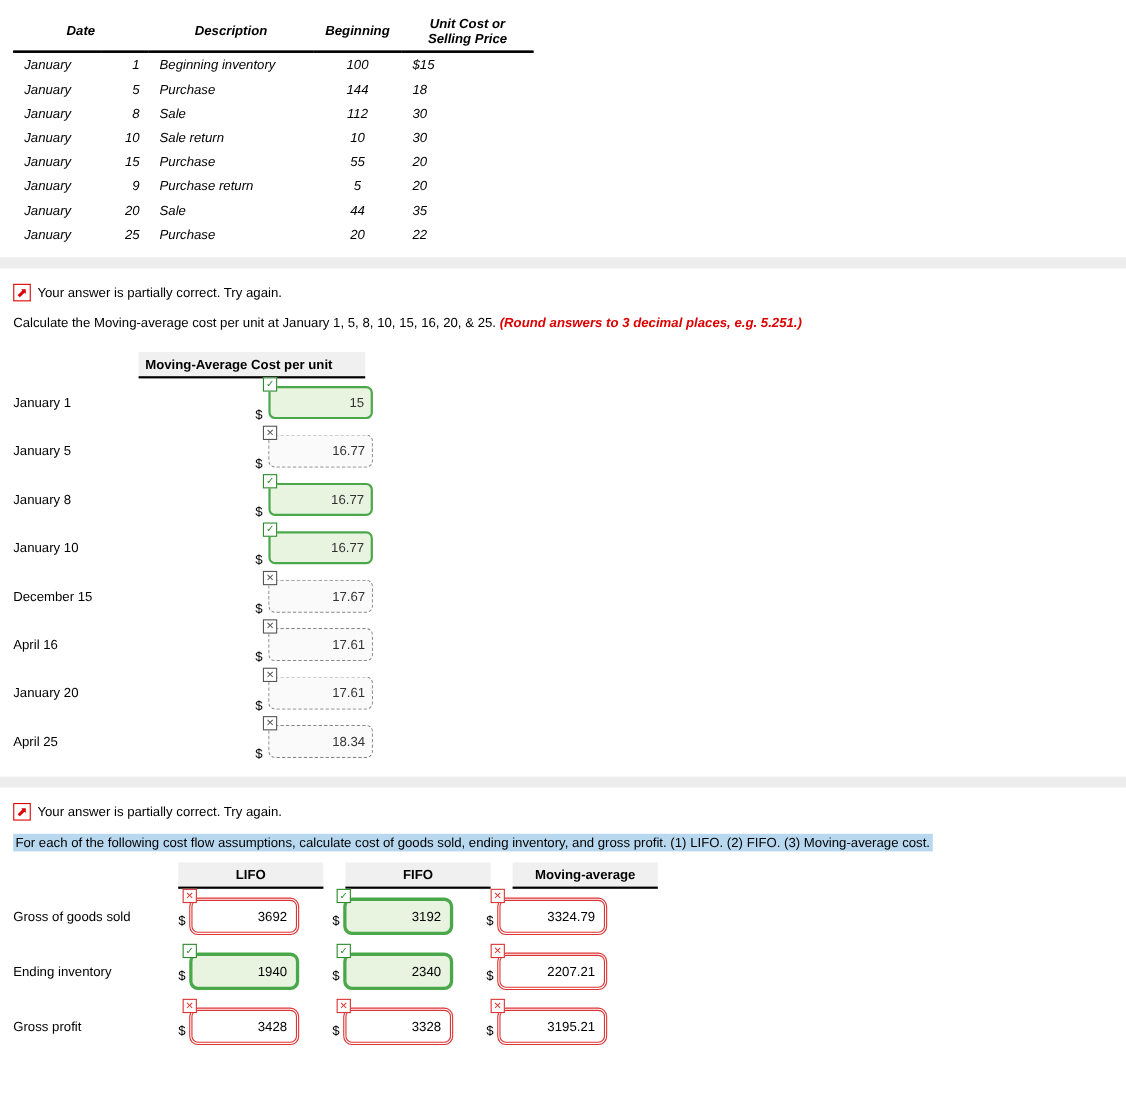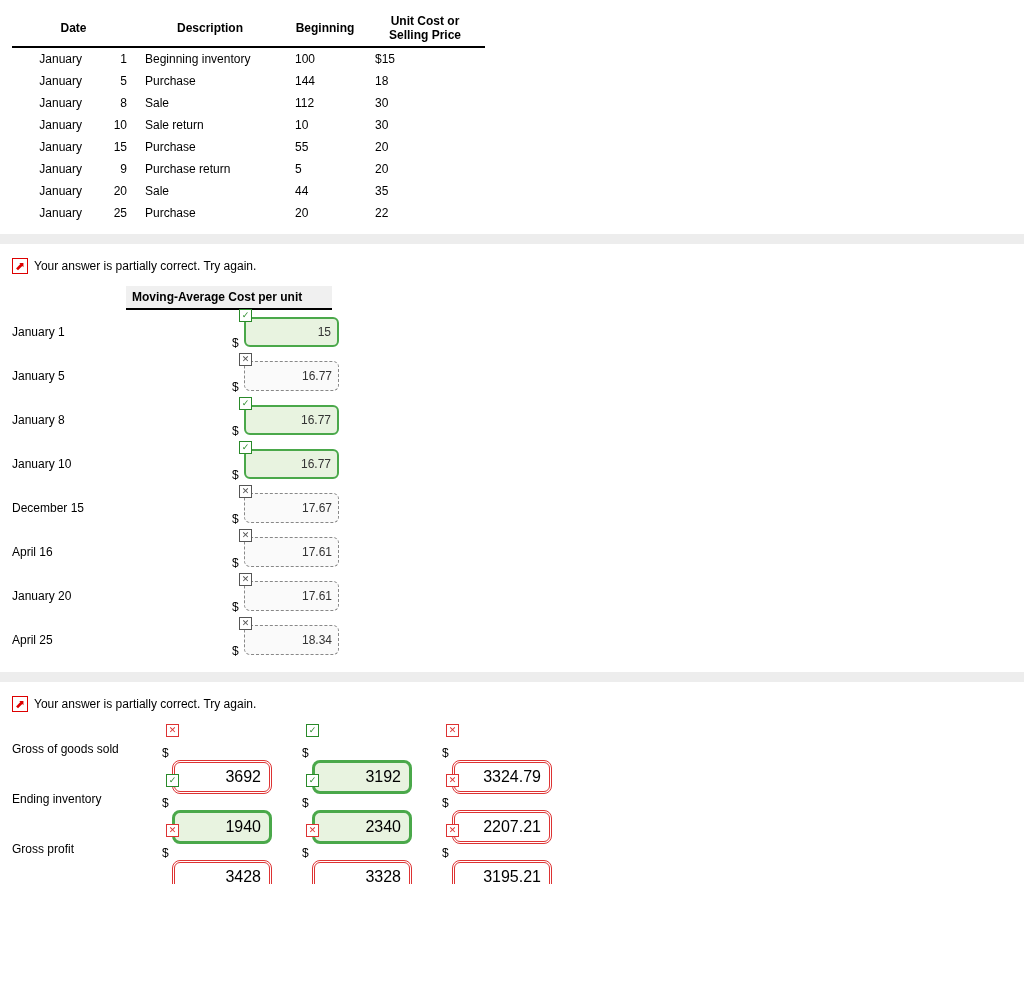--- a/index.html
+++ b/index.html
@@ -14,35 +14,36 @@
       margin: 0;
       padding: 10px 12px;
     }
     .section-gap {
       height: 10px;
       background: #ededed;
     }
     
     .data-table {
       border-collapse: collapse;
+      font-style: italic;
     }
     .data-table th {
       border-bottom: 2px solid #000;
       padding: 4px 10px;
       font-weight: bold;
       text-align: center;
       background: #fff;
     }
     .data-table td {
       padding: 4px 10px;
     }
-    .data-table .col-month { text-align: right; width: 60px; }
+    .data-table .col-month { text-align: left; width: 60px; }
     .data-table .col-day   { text-align: right; width: 25px; padding-right:8px;}
     .data-table .col-desc  { text-align: left; width: 130px; }
-    .data-table .col-qty   { text-align: left; width: 60px; }
+    .data-table .col-qty   { text-align: center; width: 60px; }
     .data-table .col-price { text-align: left; width: 80px; padding-right:30px;}
 
     
     .feedback {
       display: flex;
       align-items: center;
       gap: 6px;
       margin: 4px 0 12px 0;
     }
     .fb-icon {
@@ -63,21 +64,21 @@
       padding: 1px 2px;
     }
     .red-bold {
       color: #d00;
       font-weight: bold;
       font-style: italic;
     }
 
     
     .ma-holder {
-      margin-top: 4px;
+      margin-top: 20px;
     }
     .ma-header {
       border-bottom: 2px solid #000;
       font-weight: bold;
       padding: 4px 6px;
       background: #f0f0f0;
       display: inline-block;
       width: 308px;
     }
     .ma-header-left { display:inline-block; width:114px; background:#fff; }
@@ -177,24 +178,23 @@
       width: 100px;
       height: 34px;
     }
     .big-input {
       width: 100%;
       height: 100%;
       box-sizing: border-box;
       text-align: right;
       padding: 4px 8px;
       font-family: inherit;
-      font-size: 16px;
+      font-size: 12px;
       border-radius: 8px;
       outline: none;
-      margin-top: 28px;
     }
     .big-input.correct {
       border: 3px solid #4aa84a;
       background: #e8f3e0;
     }
     .big-input.incorrect {
       border: 3px double #d33;
       background: #fff;
     }
     .big-status {
@@ -287,20 +287,23 @@
   </table>
 </div>
 
 <div class="section-gap"></div>
 
 <div class="section">
   <div class="feedback">
     <span class="fb-icon">⬈</span>
     <span>Your answer is partially correct.  Try again.</span>
   </div>
+  <div>
+    <span>Calculate the Moving-average cost per unit at January 1, 5, 8, 10, 15, 16, 20, &amp; 25. </span><span class="red-bold">(Round answers to 3 decimal places, e.g. 5.251.)</span>
+  </div>
 
   <div class="ma-holder">
     <div>
       <span class="ma-header-left"></span><span class="ma-header" style="width:194px; text-align:left;">Moving-Average Cost per unit</span>
     </div>
     <div id="ma-body">
         <div class="ma-row">
           <div class="ma-label">January 1</div>
           <div style="width:100px;"></div>
           <div class="ma-dollar">$</div>
@@ -352,22 +355,31 @@
   </div>
 </div>
 
 <div class="section-gap"></div>
 
 <div class="section">
   <div class="feedback">
     <span class="fb-icon">⬈</span>
     <span>Your answer is partially correct.  Try again.</span>
   </div>
+  <div>
+    <span class="highlight-blue">For each of the following cost flow assumptions, calculate cost of goods sold, ending inventory, and gross profit. (1) LIFO. (2) FIFO. (3) Moving-average cost.</span>
+  </div>
 
   <div class="cf-table">
+    <div class="cf-head-row">
+      <div class="cf-head-empty"></div>
+      <div class="cf-head">LIFO</div>
+      <div class="cf-head">FIFO</div>
+      <div class="cf-head">Moving-average</div>
+    </div>
     <div id="cf-body">
         <div class="cf-row">
           <div class="cf-label">Gross of goods sold</div>
           <div class="cf-cell">
             <div class="cf-dollar">$</div>
             <div class="big-input-wrap"><div class="big-status bad">✕</div><input class="big-input incorrect" value="3692" style=""></div>
           </div>
           <div class="cf-cell">
             <div class="cf-dollar">$</div>
             <div class="big-input-wrap"><div class="big-status ok">✓</div><input class="big-input correct" value="3192" style=""></div>

